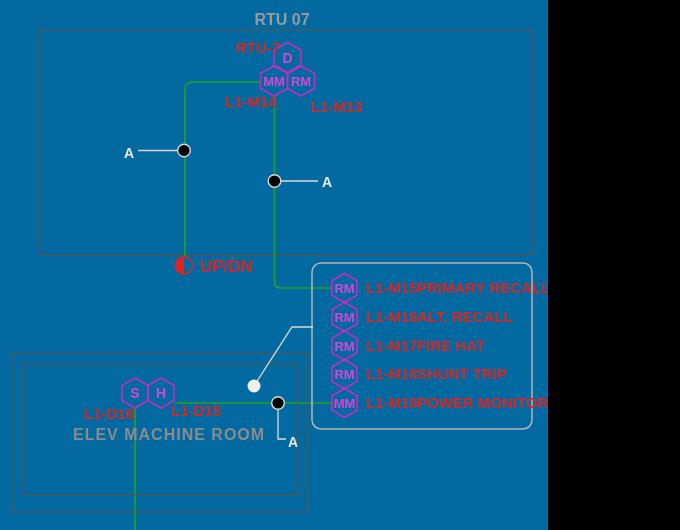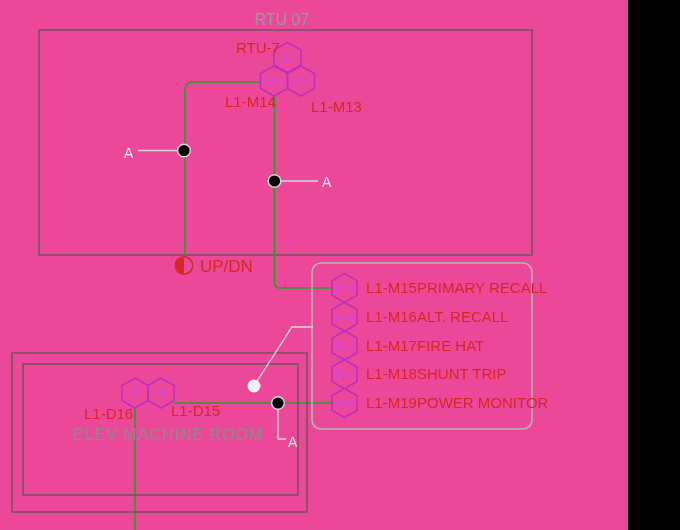--- a/index.html
+++ b/index.html
@@ -1,16 +1,16 @@
 <!DOCTYPE html>
 <html><head>
 <meta charset="utf-8">
 <style>
   html,body{margin:0;padding:0;background:#000;}
-  .stage{position:relative;width:628px;height:530px;background:#ec4899;overflow:hidden;}
+  .stage{position:relative;width:548px;height:530px;background:#0369a1;overflow:hidden;font-weight:bold;}
   svg{position:absolute;left:0;top:0;}
   text{font-family:"Liberation Sans", sans-serif;}
   .t-red{fill:#d42826;font-size:15px;}
   .t-gray{fill:#9a9a9a;font-size:16px;}
   .t-room{fill:#8b8b8b;font-size:16px;letter-spacing:1px;}
   .t-white{fill:#eaeaea;font-size:14px;}
   .t-hex{fill:#d646d6;font-size:13px;text-anchor:middle;}
   .t-hex-lg{fill:#d646d6;font-size:14px;text-anchor:middle;}
   .t-updn{fill:#d42826;font-size:17px;}
   .hex{fill:none;stroke:#bf2fbf;stroke-width:1.6;}

